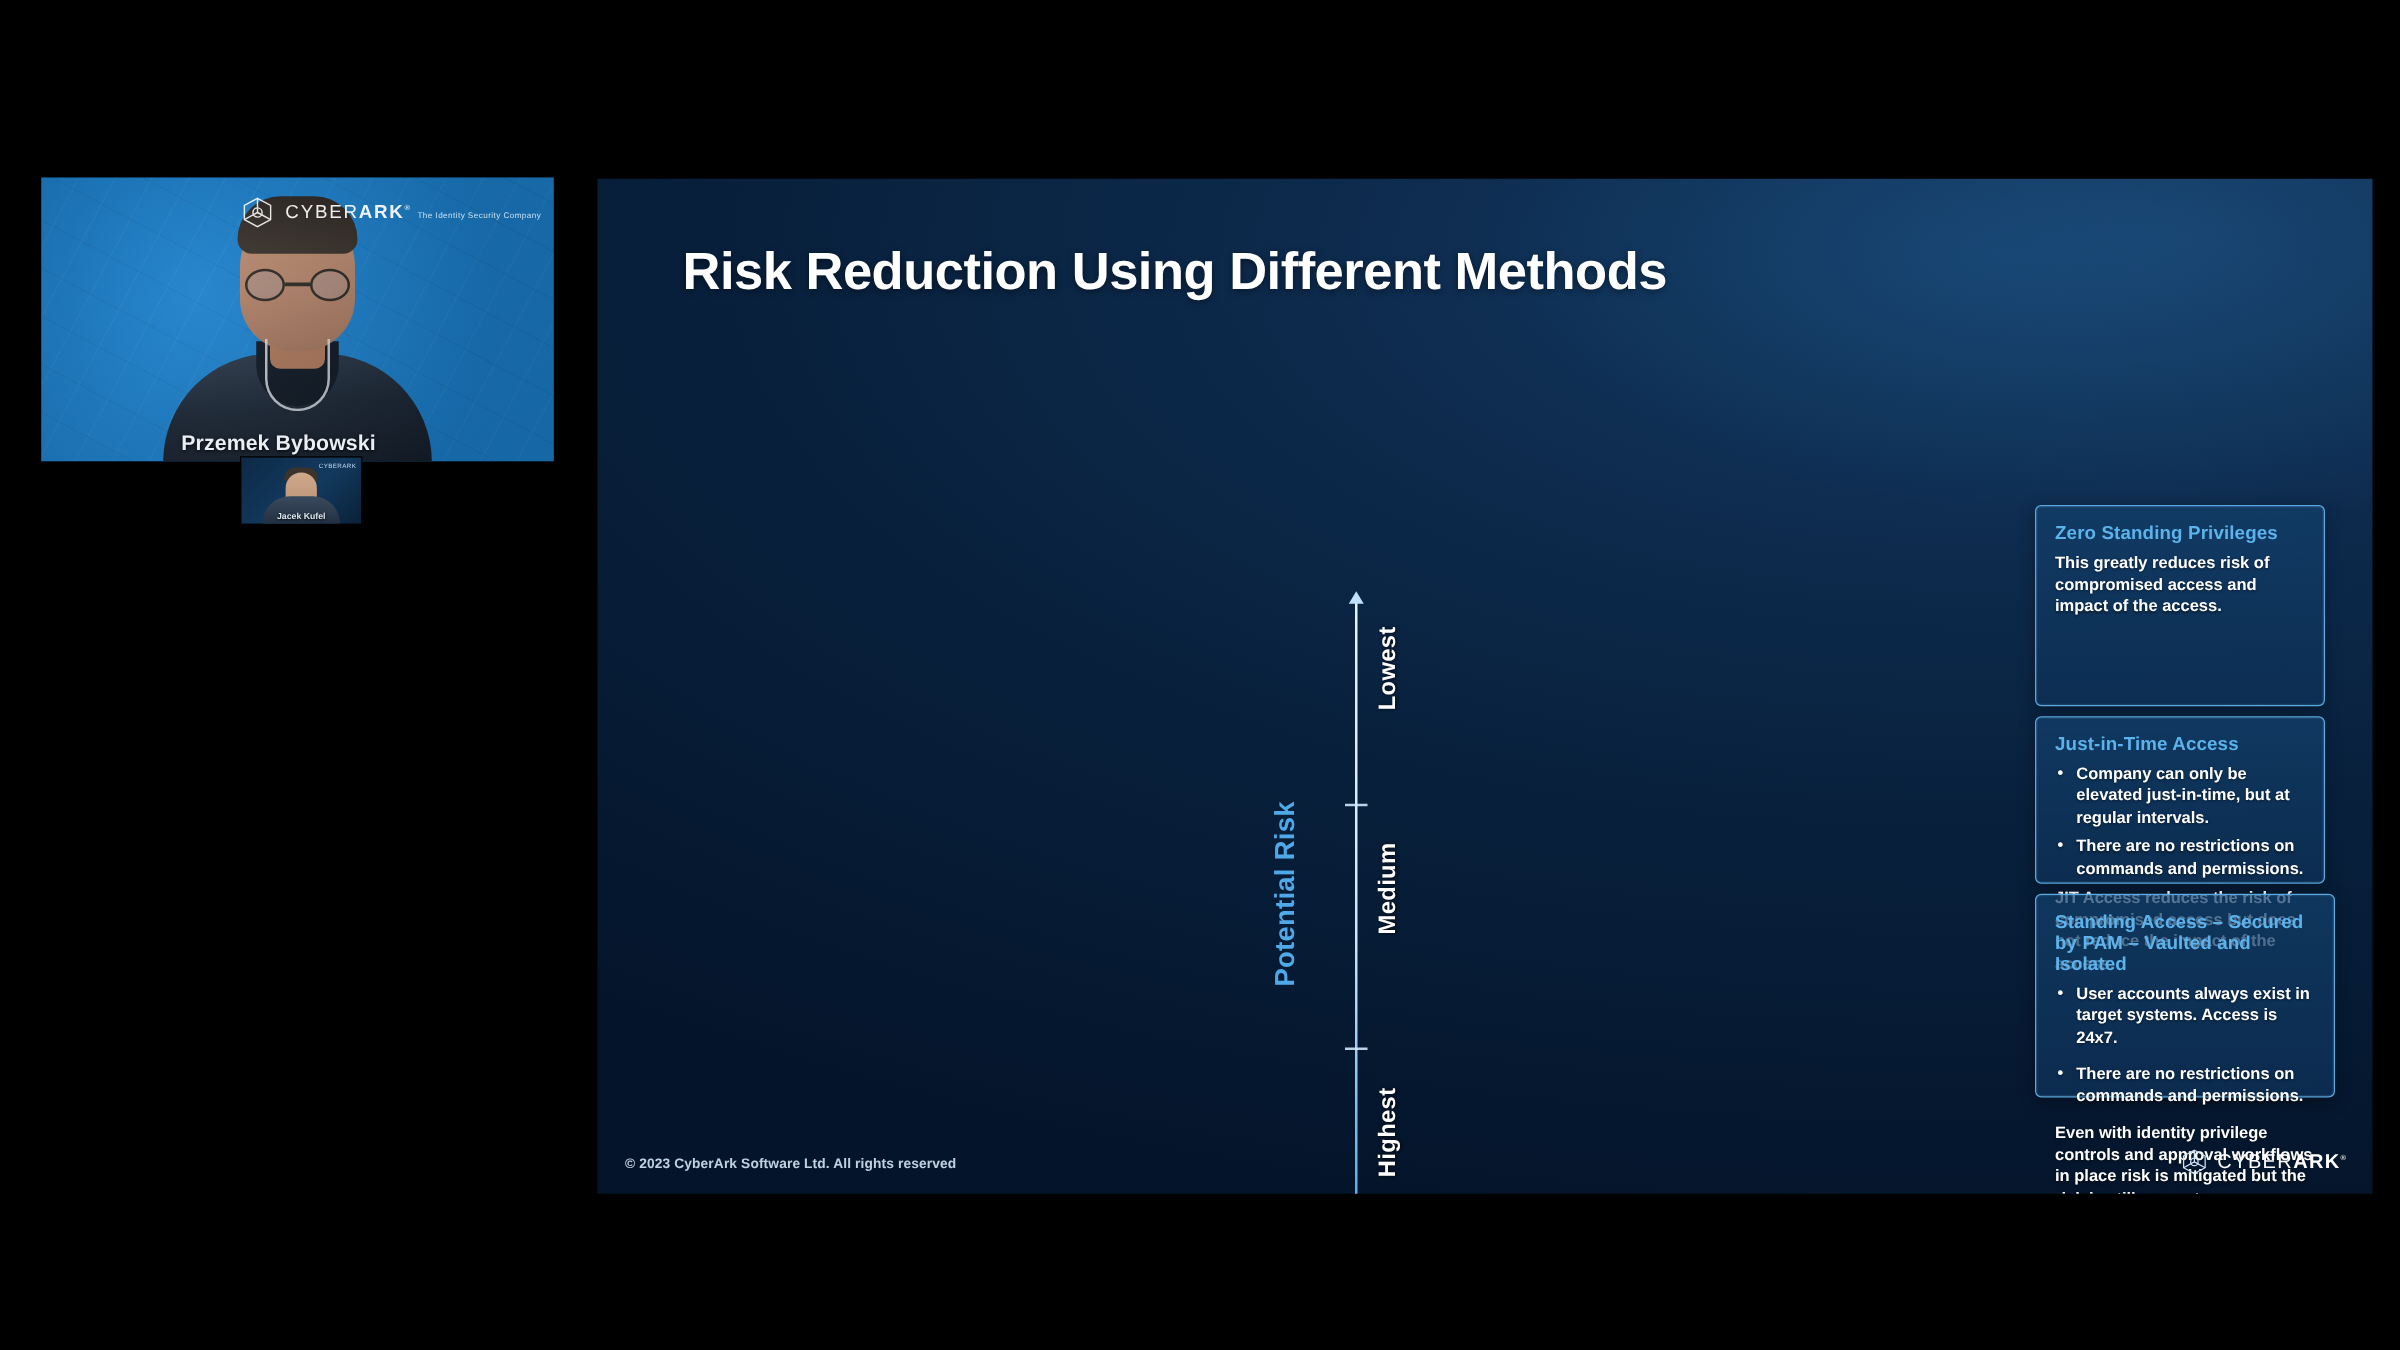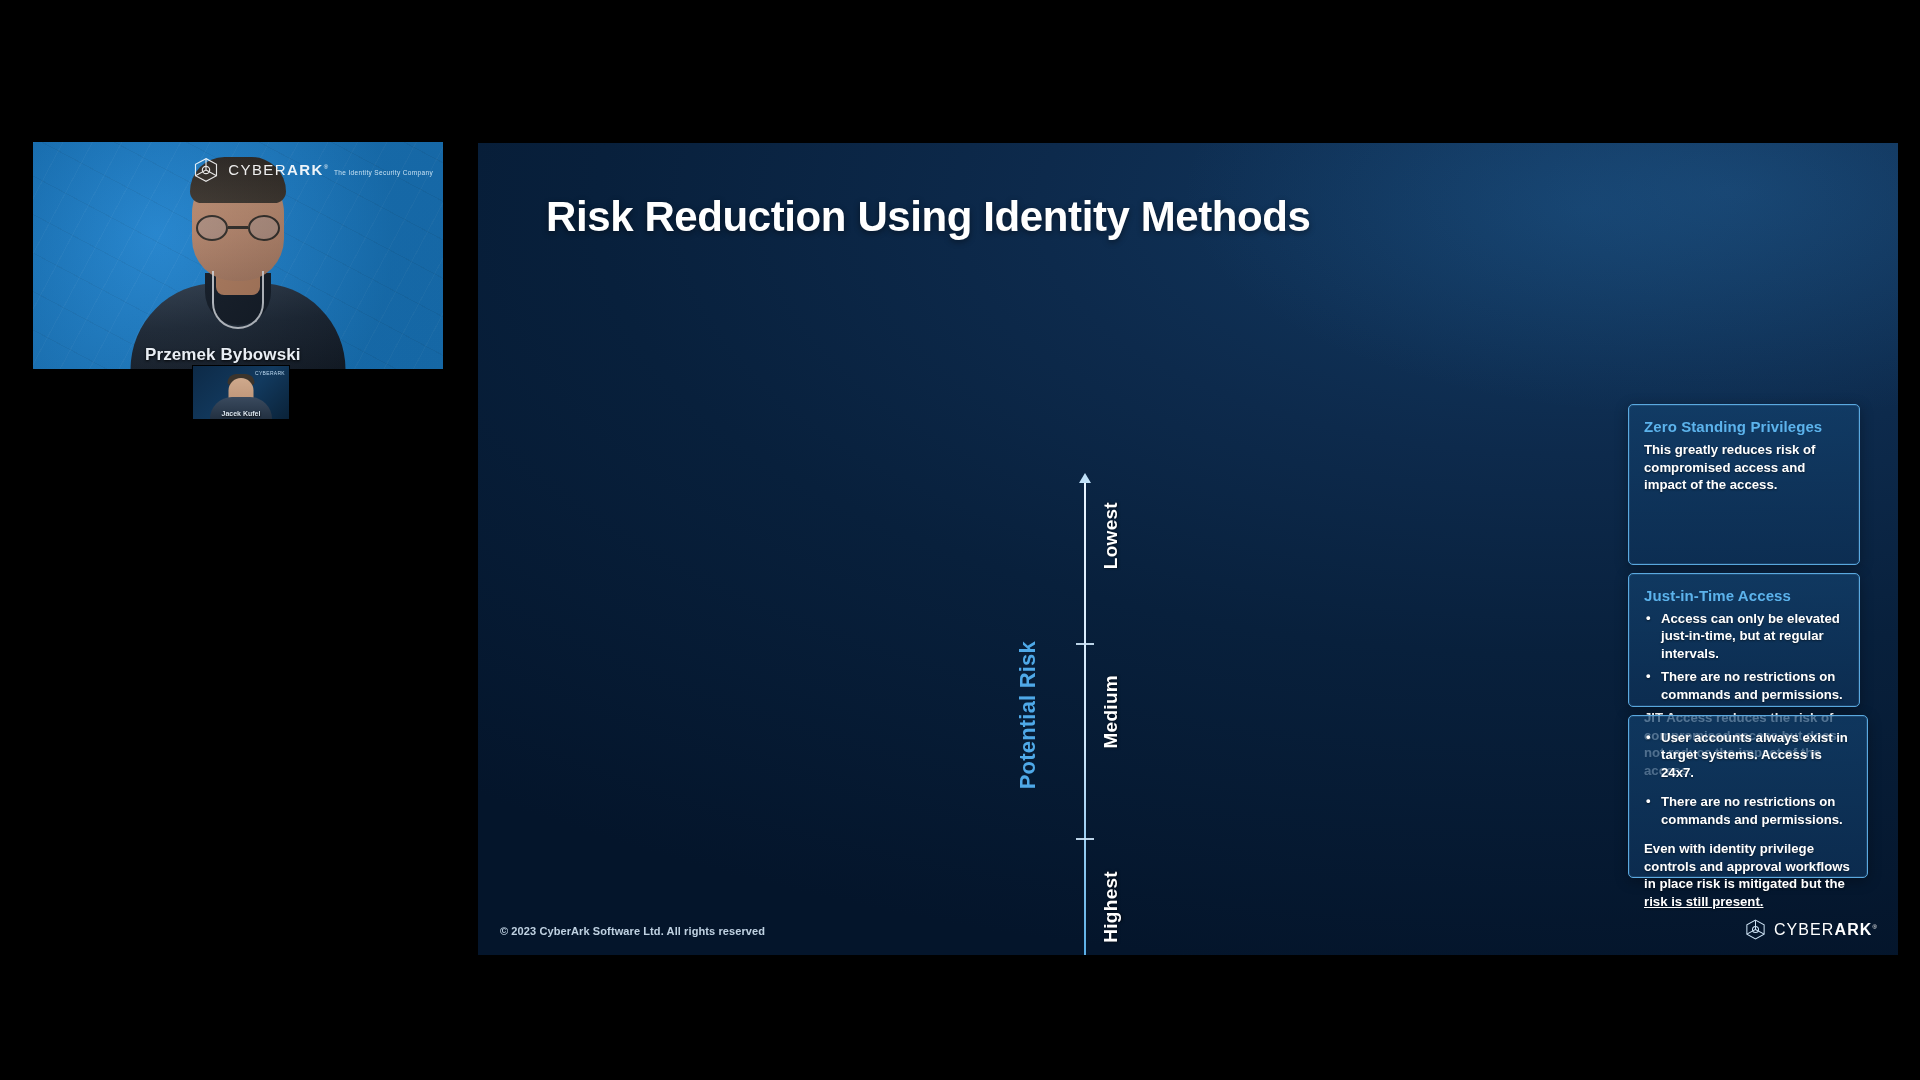--- a/index.html
+++ b/index.html
@@ -295,21 +295,21 @@
     <span class="t-logo">CYBERARK</span>
     <div class="t-hair"></div>
     <div class="t-head"></div>
     <div class="t-torso"></div>
     <div id="thumb-name">Jacek Kufel</div>
   </div>
 
   <div id="slide">
     <div class="slide-sheen"></div>
 
-    <div id="slide-title">Risk Reduction Using Identity Methods</div>
+    <div id="slide-title">Risk Reduction Using Different Methods</div>
 
     <div id="axis-title">Potential Risk</div>
     <div id="axis">
       <div class="line"></div>
       <div class="arw up"></div>
 
       <div class="tick" style="top:170px;"></div>
       <div class="tick" style="top:365px;"></div>
       <div class="axis-seg" style="top:16px;height:150px;line-height:150px;">
         <span>Lowest</span>
@@ -324,27 +324,28 @@
 
 
     <div class="panel" id="panel-zsp">
       <div class="p-title">Zero Standing Privileges</div>
       <div class="p-note">This greatly reduces risk of compromised access and impact of the access.</div>
     </div>
 
     <div class="panel" id="panel-jit">
       <div class="p-title">Just-in-Time Access</div>
       <ul>
-        <li>Access can only be elevated just-in-time, but at regular intervals.</li>
+        <li>Company can only be elevated just-in-time, but at regular intervals.</li>
         <li>There are no restrictions on commands and permissions.</li>
       </ul>
       <div class="p-note">JIT Access reduces the risk of compromised access but does not reduce the impact of the access.</div>
     </div>
 
     <div class="panel" id="panel-sa">
+      <div class="p-title">Standing Access – Secured by PAM – Vaulted and Isolated</div>
       <ul>
         <li>User accounts always exist in target systems. Access is 24x7.</li>
         <li>There are no restrictions on commands and permissions.</li>
       </ul>
       <div class="p-note"><span>Even with identity privilege controls and approval workflows in place risk is mitigated but the </span><u>risk is still present.</u></div>
     </div>
 
     <div id="copyright">© 2023 CyberArk Software Ltd. All rights reserved</div>
 
     <div id="slide-brand">

